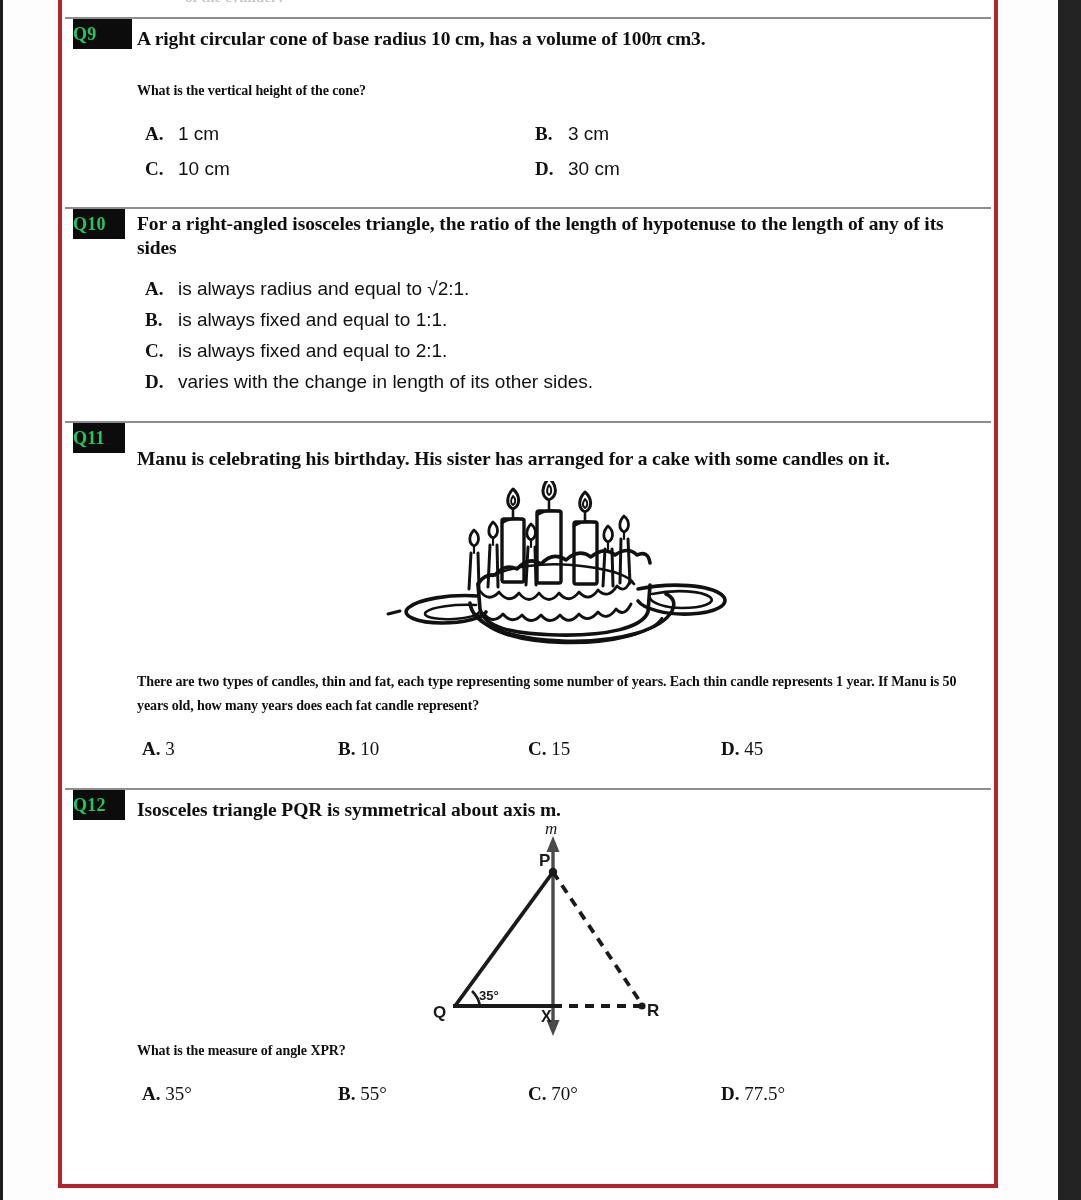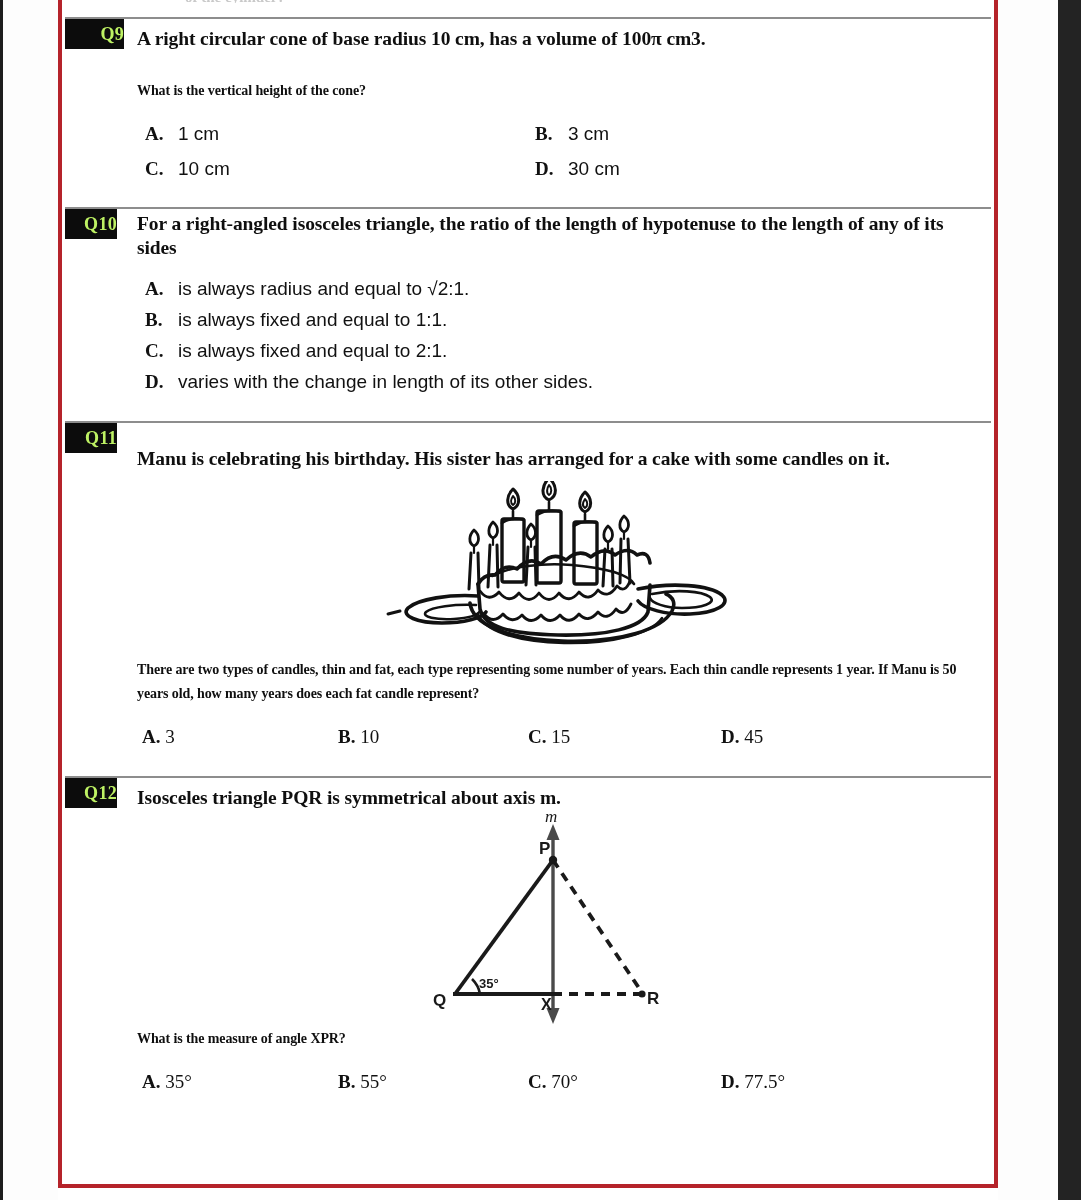--- a/index.html
+++ b/index.html
@@ -85,29 +85,29 @@
   
   .qblock {
     position: relative;
     border-top: 2px solid #8d8d8d;
     background: #ffffff;
   }
   .qblock:first-of-type { border-top: none; }
 
   .qlabel {
     position: absolute;
-    left: 0;
+    left: 8px;
     top: 0;
     background: #0c0c0c;
-    color: #bef264;
+    color: #22c55e;
     font-family: "Liberation Serif", serif;
     font-weight: bold;
     font-size: 18px;
     line-height: 30px;
-    text-align: right;
+    text-align: left;
     letter-spacing: 0.3px;
   }
   .qlabel.w2 { width: 59px; }
   .qlabel.w3 { width: 52px; }
 
   .qbody {
     margin-left: 72px;
     padding: 8px 14px 12px 0;
   }
 
@@ -336,21 +336,21 @@
                 <path d="M228 61 c-6 -3 -5 -11 0 -16 c6 5 6 13 0 16 z" stroke-width="2.8"></path>
 
                 <path d="M241 58 L240 102" stroke-width="3"></path>
                 <path d="M248 58 L250 102" stroke-width="3"></path>
                 <path d="M244 58 L244 52" stroke-width="2.2"></path>
                 <path d="M244 51 c-6 -3 -5 -11 0 -16 c6 5 6 13 0 16 z" stroke-width="2.8"></path>
               </g>
             </svg>
           </div>
 
-          <div class="qsub" style="margin-top:2px;">There are two types of candles, thin and fat, each type representing some number of years. Each thin candle represents 1 year. If Manu is 50 years old, how many years does each fat candle represent?</div>
+          <div class="qsub" style="margin-top:14px;">There are two types of candles, thin and fat, each type representing some number of years. Each thin candle represents 1 year. If Manu is 50 years old, how many years does each fat candle represent?</div>
 
           <div class="opts-row">
             <div class="opt-row-item">
               <b>A.</b>
               <span>3</span>
             </div>
             <div class="opt-row-item">
               <b>B.</b>
               <span>10</span>
             </div>

